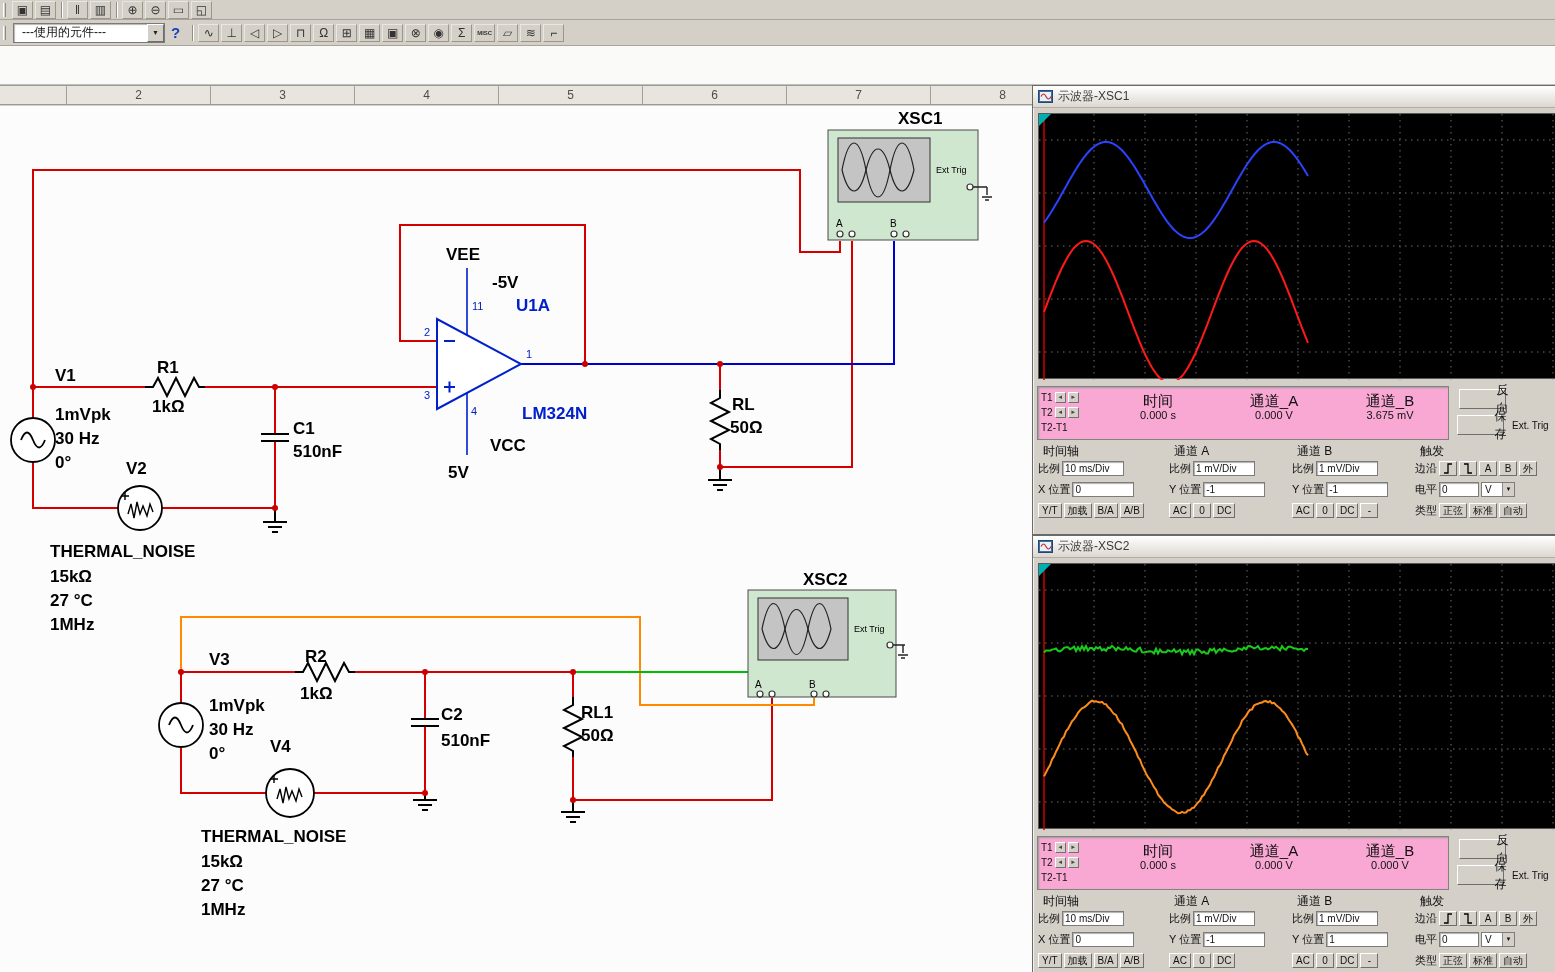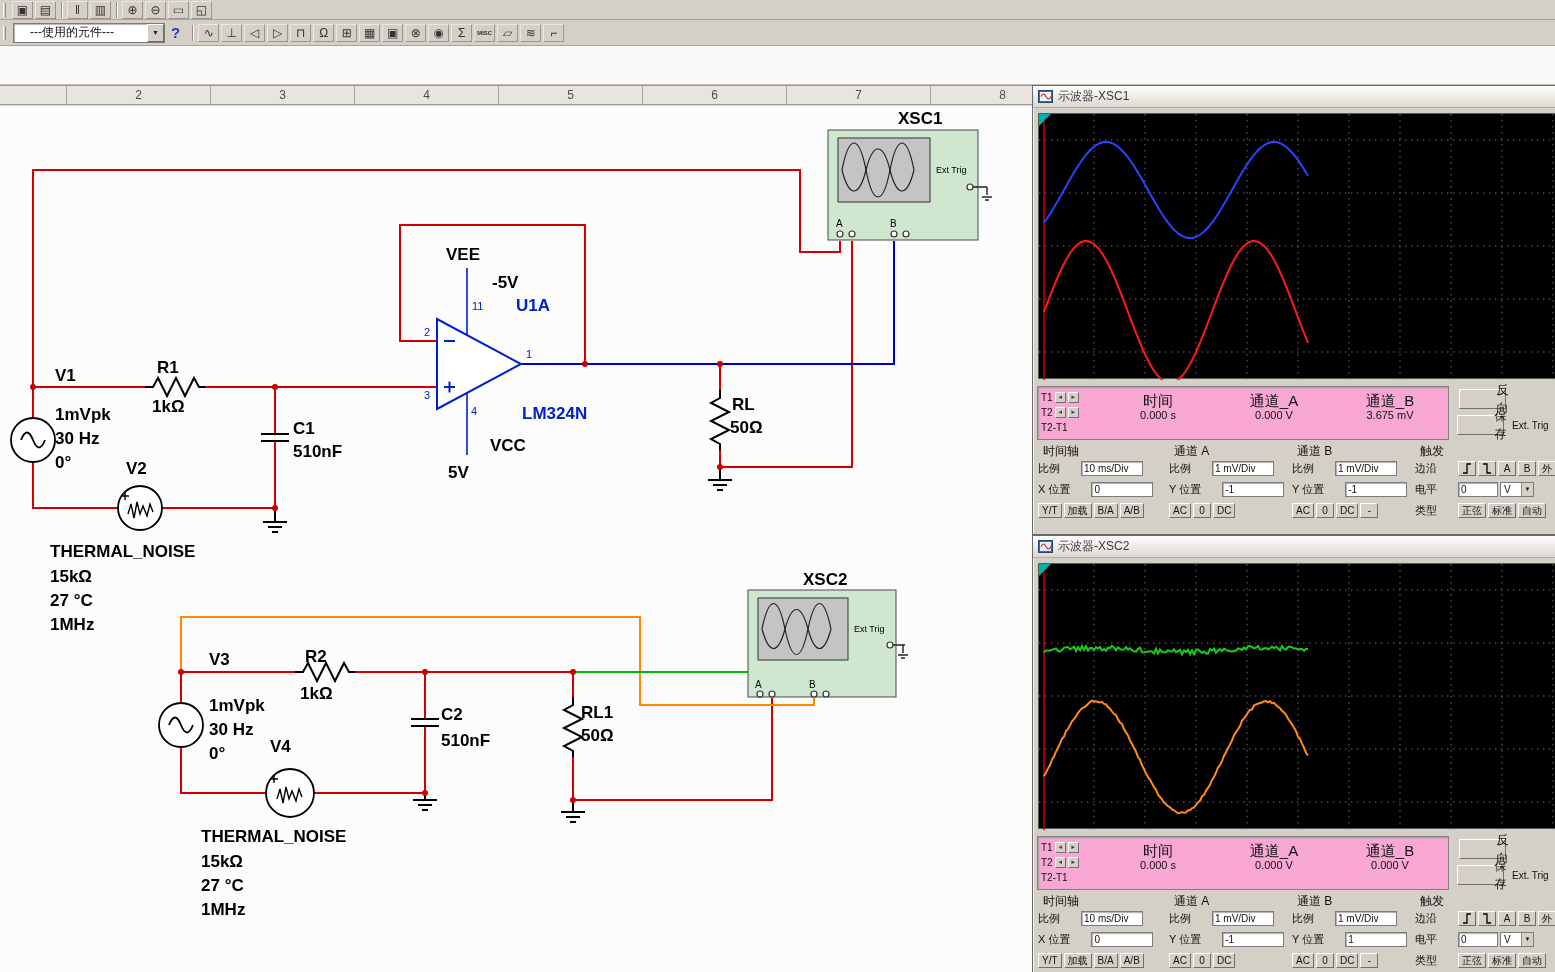--- a/index.html
+++ b/index.html
@@ -10,21 +10,21 @@
   
   .tbar { position:absolute; left:0; width:1555px; background:#d4d0c8; display:flex; align-items:center; border-bottom:1px solid #a8a49c; }
   #tbar1 { top:0; height:20px; }
   #tbar2 { top:20px; height:26px; }
   .grip { width:3px; height:14px; margin:0 5px 0 3px; border-left:1px solid #ffffff; border-right:1px solid #8a8a8a; }
   .ticon { min-width:21px; height:18px; margin:0 1px; display:flex; align-items:center; justify-content:center;
            font-size:12px; color:#333; background:#d4d0c8; border:1px solid; border-color:#e9e7e2 #9a968e #9a968e #e9e7e2; }
   .ticon.misc { font-size:6px; font-weight:bold; letter-spacing:0; }
   .tsep { width:1px; height:16px; background:#928e86; box-shadow:1px 0 0 #fff; margin:0 4px; }
   .combo { display:flex; align-items:center; width:152px; height:20px; background:#fff; border:1px solid #7a7a7a;
-           box-shadow:inset 1px 1px 1px #b5b5b5; font-size:12px; color:#111; padding-left:16px; margin-left:2px; }
+           box-shadow:inset 1px 1px 1px #b5b5b5; font-size:12px; color:#111; padding-left:8px; margin-left:2px; }
   .combo-arrow { margin-left:auto; width:17px; height:18px; background:#d4d0c8; border:1px solid; border-color:#fff #6e6e6e #6e6e6e #fff;
                  font-size:7px; line-height:16px; text-align:center; color:#222; }
   .help { color:#1a3fbf; font-weight:bold; font-size:15px; margin:0 8px 0 6px; }
 
   
   .topgap { position:absolute; left:0; top:46px; width:1555px; height:39px; background:#fafaf8; border-bottom:1px solid #c4c0b8; }
   .ruler { position:absolute; left:0; top:85px; width:1032px; height:20px; background:#e8e5de; border-top:1px solid #9a9a9a;
            border-bottom:1px solid #9a9a9a; display:flex; overflow:hidden; font-size:12px; color:#4c4c4c; }
   .ruler-spacer { width:67px; border-right:1px solid #a0a0a0; flex:none; }
   .ruler-cell { width:144px; flex:none; border-right:1px solid #a0a0a0; display:flex; align-items:center; justify-content:center; }
@@ -60,21 +60,21 @@
   .rev { left:426px; top:303px; }
   .sav { left:424px; top:329px; }
   .exttrig { position:absolute; left:479px; top:334px; font-size:10px; color:#111; white-space:nowrap; }
   .controls { position:absolute; left:3px; top:357px; display:flex; gap:2px; font-size:11px; color:#111; }
   .group { padding:0 2px; }
   .g-tb { width:129px; }
   .g-ch { width:121px; }
   .g-tr { width:180px; }
   .gtitle { height:15px; font-size:12px; padding-left:5px; }
   .grow { display:flex; align-items:center; gap:2px; height:21px; }
-  .glabel { font-size:11px; white-space:nowrap; margin-right:19px; }
+  .glabel { font-size:11px; white-space:nowrap; margin-right:0; }
   .ginput { background:#fff; border:1px solid #7c7c7c; box-shadow:inset 1px 1px 1px #b0b0b0; height:15px;
             line-height:13px; font-size:10px; padding:0 2px; overflow:hidden; white-space:nowrap; }
   .w62 { width:62px; } .w40 { width:40px; }
   .mini { height:15px; min-width:18px; font-size:10px; padding:0 3px; line-height:13px; }
   .gdrop { display:inline-flex; align-items:center; width:34px; height:15px; background:#fff; border:1px solid #7c7c7c; font-size:10px; }
   .gdrop i { font-style:normal; flex:1; padding-left:3px; }
   .gdrop .darr { width:12px; height:13px; font-size:6px; line-height:12px; text-align:center; background:#d4d0c8;
                  border-left:1px solid #8a8a8a; }
 </style>
 </head>

